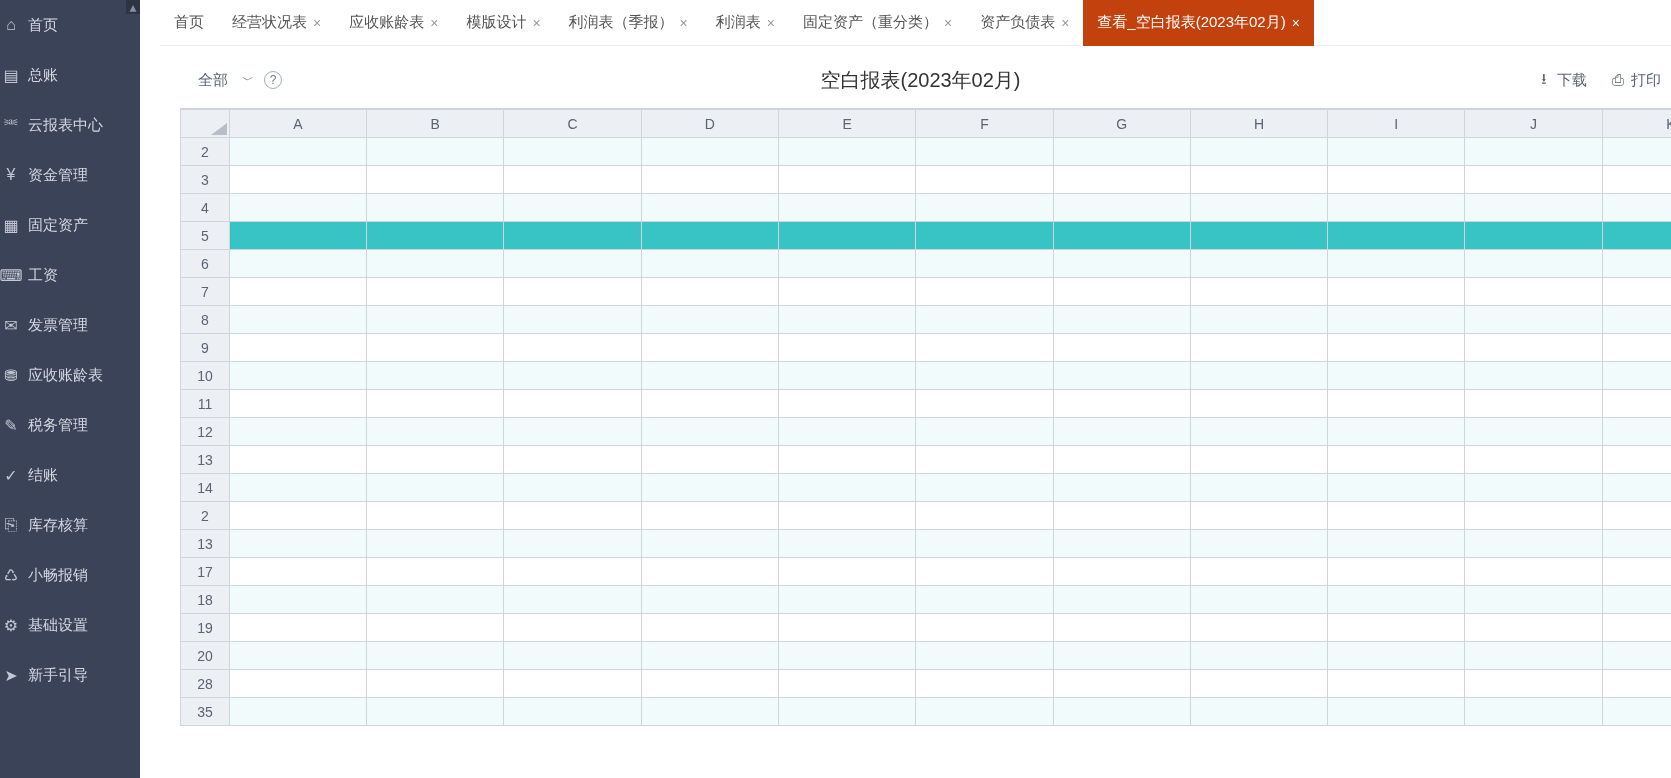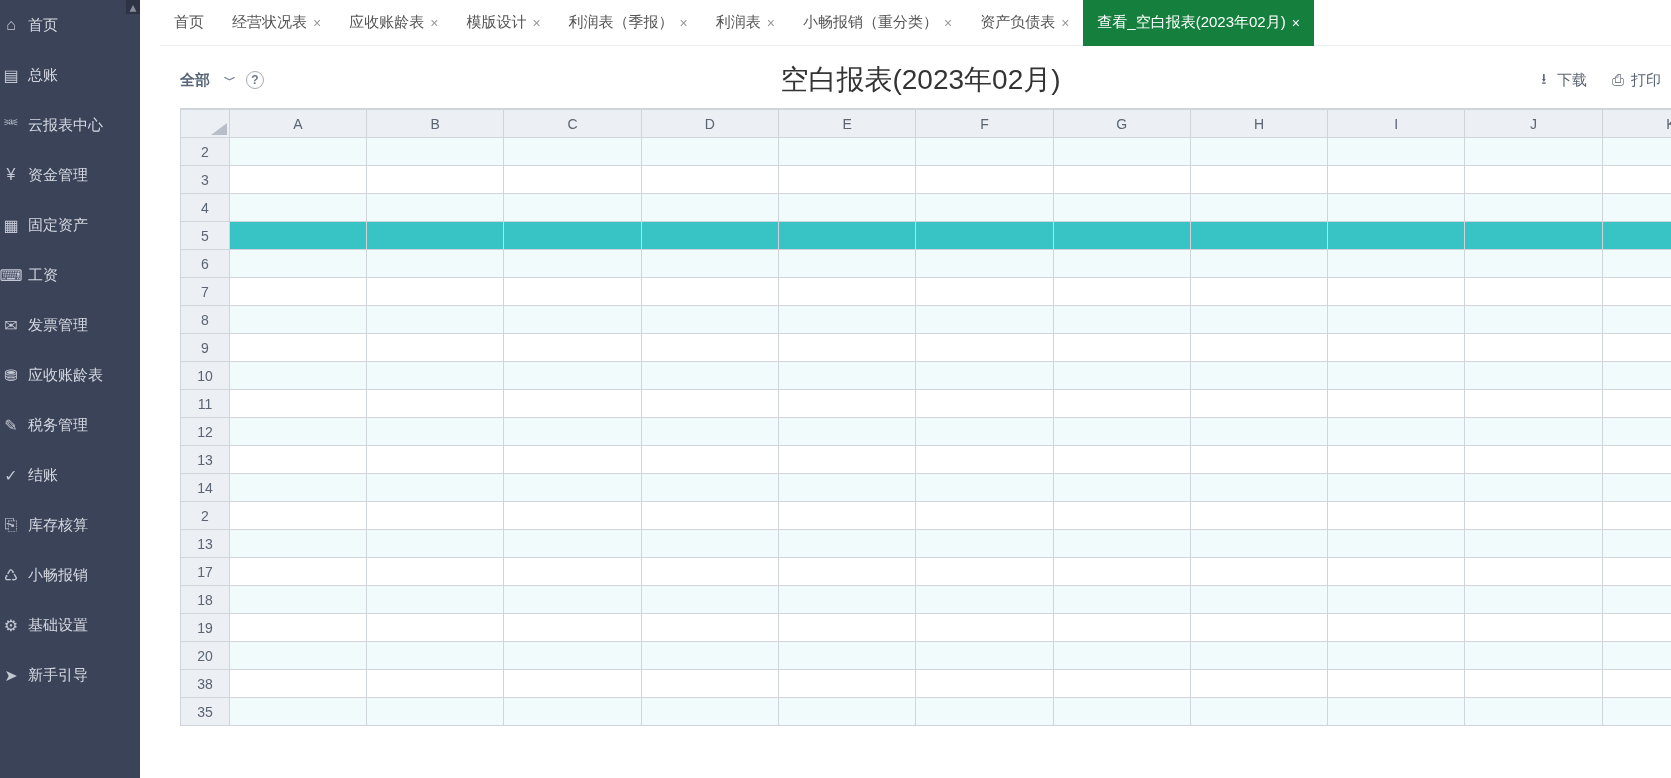--- a/index.html
+++ b/index.html
@@ -62,52 +62,52 @@
       color: #555;
       cursor: pointer;
       white-space: nowrap;
     }
     .tab .close {
       margin-left: 6px;
       font-size: 14px; color: #999;
       cursor: pointer;
     }
     .tab.active {
-      background: #15803d;
+      background: #c2410c;
       color: #fff;
       align-items: center;
     }
     .tab.active .close { color: #fff; }
 
     
     .toolbar {
       position: absolute;
       left: 180px; right: 10px;
       top: 55px; height: 50px;
       display: flex; align-items: center;
     }
     .filter-chip {
       display: flex; align-items: center;
+      margin-left: 18px;
       color: #586678; font-size: 15px;
       cursor: pointer;
-      font-weight: bold;
     }
     .filter-chip .chev {
       margin-left: 14px; font-size: 12px; color: #6d7a8b;
     }
     .filter-chip .help {
       margin-left: 10px;
       width: 18px; height: 18px; border: 1px solid #a6adb8;
       border-radius: 50%;
       display: inline-flex; align-items: center; justify-content: center;
       font-size: 12px; color: #6d7a8b;
     }
     .page-title {
       position: absolute; left: 50%; transform: translateX(-50%);
-      font-size: 28px; color: #333; white-space: nowrap;
+      font-size: 20px; color: #333; white-space: nowrap;
     }
     .right-actions {
       margin-left: auto;
       display: flex; align-items: center; gap: 22px;
       color: #5a6472; font-size: 15px;
     }
     .action { display: flex; align-items: center; cursor: pointer; }
     .action .ic { width: 18px; text-align: center; margin-right: 4px; }
 
     
@@ -242,21 +242,21 @@
     </div>
     <div class="tab">
       <span>利润表（季报）</span>
       <span class="close">×</span>
     </div>
     <div class="tab">
       <span>利润表</span>
       <span class="close">×</span>
     </div>
     <div class="tab">
-      <span>小畅报销（重分类）</span>
+      <span>固定资产（重分类）</span>
       <span class="close">×</span>
     </div>
     <div class="tab">
       <span>资产负债表</span>
       <span class="close">×</span>
     </div>
     <div class="tab active">
       <span>查看_空白报表(2023年02月)</span>
       <span class="close">×</span>
     </div>
@@ -576,21 +576,21 @@
           <td class="cell"></td>
           <td class="cell"></td>
           <td class="cell"></td>
           <td class="cell"></td>
           <td class="cell"></td>
           <td class="cell"></td>
           <td class="cell"></td>
           <td class="cell"></td>
         </tr>
         <tr>
-          <td class="rowhdr">38</td>
+          <td class="rowhdr">28</td>
           <td class="cell"></td>
           <td class="cell"></td>
           <td class="cell"></td>
           <td class="cell"></td>
           <td class="cell"></td>
           <td class="cell"></td>
           <td class="cell"></td>
           <td class="cell"></td>
           <td class="cell"></td>
           <td class="cell"></td>

